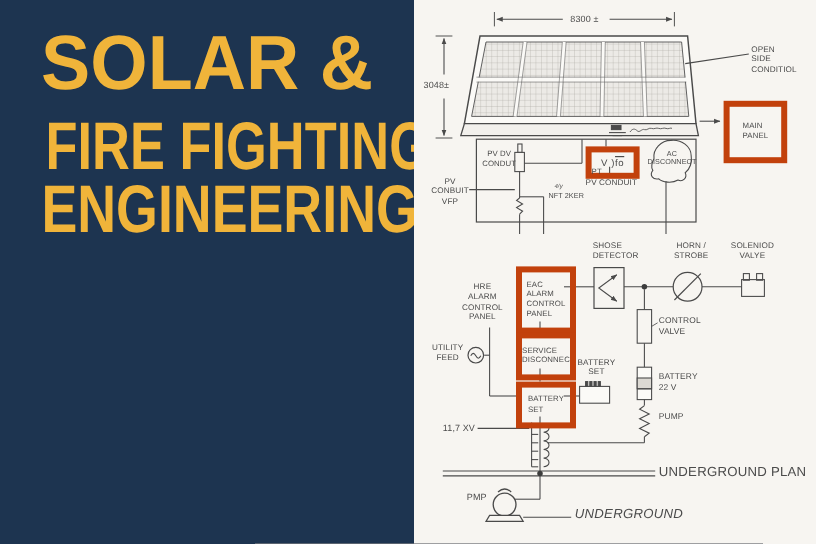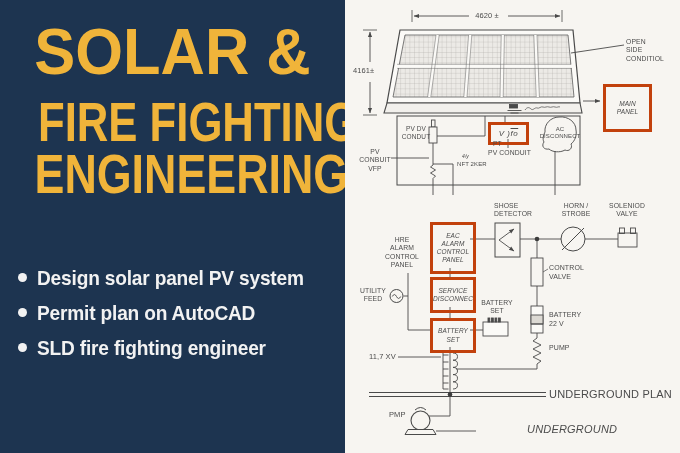--- a/index.html
+++ b/index.html
@@ -16,49 +16,35 @@
   .dot{flex:0 0 9px;width:9px;height:9px;border-radius:50%;background:#f2f2f2;margin:7px 10px 0 2px;}
   .btxt{display:inline-block;transform:scaleX(.91);transform-origin:left center;white-space:nowrap;letter-spacing:-.2px;}
   
   .right{position:relative;width:335px;height:453px;background:#f7f5f1;flex:0 0 335px;color:#4b4b4b;}
   .right svg{position:absolute;left:0;top:0;}
   .lbl{position:absolute;font-size:6.8px;line-height:1.22;white-space:pre-line;letter-spacing:.1px;color:#4b4b4b;}
   .cx{transform:translateX(-50%);text-align:center;}
   .sm{font-size:6px;}
   .xs{font-size:5px;font-style:italic;}
   .big{font-size:11px;letter-spacing:.2px;white-space:nowrap;}
-  .ital{font-style:italic;margin-left:48px;}
-  .box{position:absolute;border:3px solid #c2410c;display:flex;align-items:center;justify-content:center;text-align:center;background:transparent;font-style:italic;}
+  .ital{font-style:italic;}
+  .box{position:absolute;border:5px solid #c2410c;display:flex;align-items:center;justify-content:center;background:transparent;}
   .box span{white-space:pre-line;font-size:6.5px;line-height:1.25;letter-spacing:.1px;}
   .inv span{font-size:8px;line-height:1;letter-spacing:.5px;}
   .ov{text-decoration:overline;}
 </style>
 </head>
 <body>
 
 <div class="stage">
 
   <div class="left">
     <div class="t t1">SOLAR &amp;</div>
     <div class="t t2">FIRE FIGHTING</div>
     <div class="t t3">ENGINEERING</div>
-    <ul class="bullets">
-      <li>
-          <span class="dot"></span>
-          <span class="btxt">Design solar panel PV system</span>
-        </li>
-      <li>
-          <span class="dot"></span>
-          <span class="btxt">Permit plan on AutoCAD</span>
-        </li>
-      <li>
-          <span class="dot"></span>
-          <span class="btxt">SLD fire fighting engineer</span>
-        </li>
-    </ul>
   </div>
 
   <div class="right">
     <svg width="335" height="453" viewBox="0 0 335 453">
       <defs>
         <marker id="arr" viewBox="0 0 10 10" refX="8.5" refY="5" markerWidth="6.5" markerHeight="6.5" orient="auto-start-reverse">
           <path d="M0,1.5 L9,5 L0,8.5 Z" fill="#4a4a4a"></path>
         </marker>
         <pattern id="cells" width="4.6" height="5.2" patternUnits="userSpaceOnUse">
           <rect width="4.6" height="5.2" fill="#eceae6"></rect>
@@ -206,22 +192,22 @@
           <line x1="105" y1="396.5" x2="105" y2="416"></line>
           <line x1="105" y1="416" x2="84" y2="416"></line>
           <path d="M70,410 q5.5,-5 11,0" stroke-width="1"></path>
           <circle cx="75.5" cy="420.5" r="9.5" fill="#f7f5f1" stroke-width="1.1"></circle>
           <path d="M63,429.5 L88,429.5 L91,434.5 L60,434.5 Z" fill="#f7f5f1" stroke-width="1"></path>
           <line x1="91" y1="431" x2="131" y2="431"></line>
         </g>
       </g>
     </svg>
 
-    <div class="lbl cx" style="left:142px;top:10.5px;font-size:7.5px;">4620 ±</div>
-    <div class="lbl" style="left:8px;top:66px;font-size:7.5px;">4161±</div>
+    <div class="lbl cx" style="left:142px;top:10.5px;font-size:7.5px;">8300 ±</div>
+    <div class="lbl" style="left:8px;top:66px;font-size:7.5px;">3048±</div>
     <div class="lbl" style="left:281px;top:38px;">OPEN
 SIDE
 CONDITIOL</div>
     <div class="box" style="left:258px;top:84px;width:43px;height:42px;">
         <span>MAIN
 PANEL</span>
       </div>
     <div class="lbl cx" style="left:71px;top:125px;font-size:6.5px;">PV DV
 CONDUT</div>
     <div class="lbl cx" style="left:30px;top:148px;">PV

